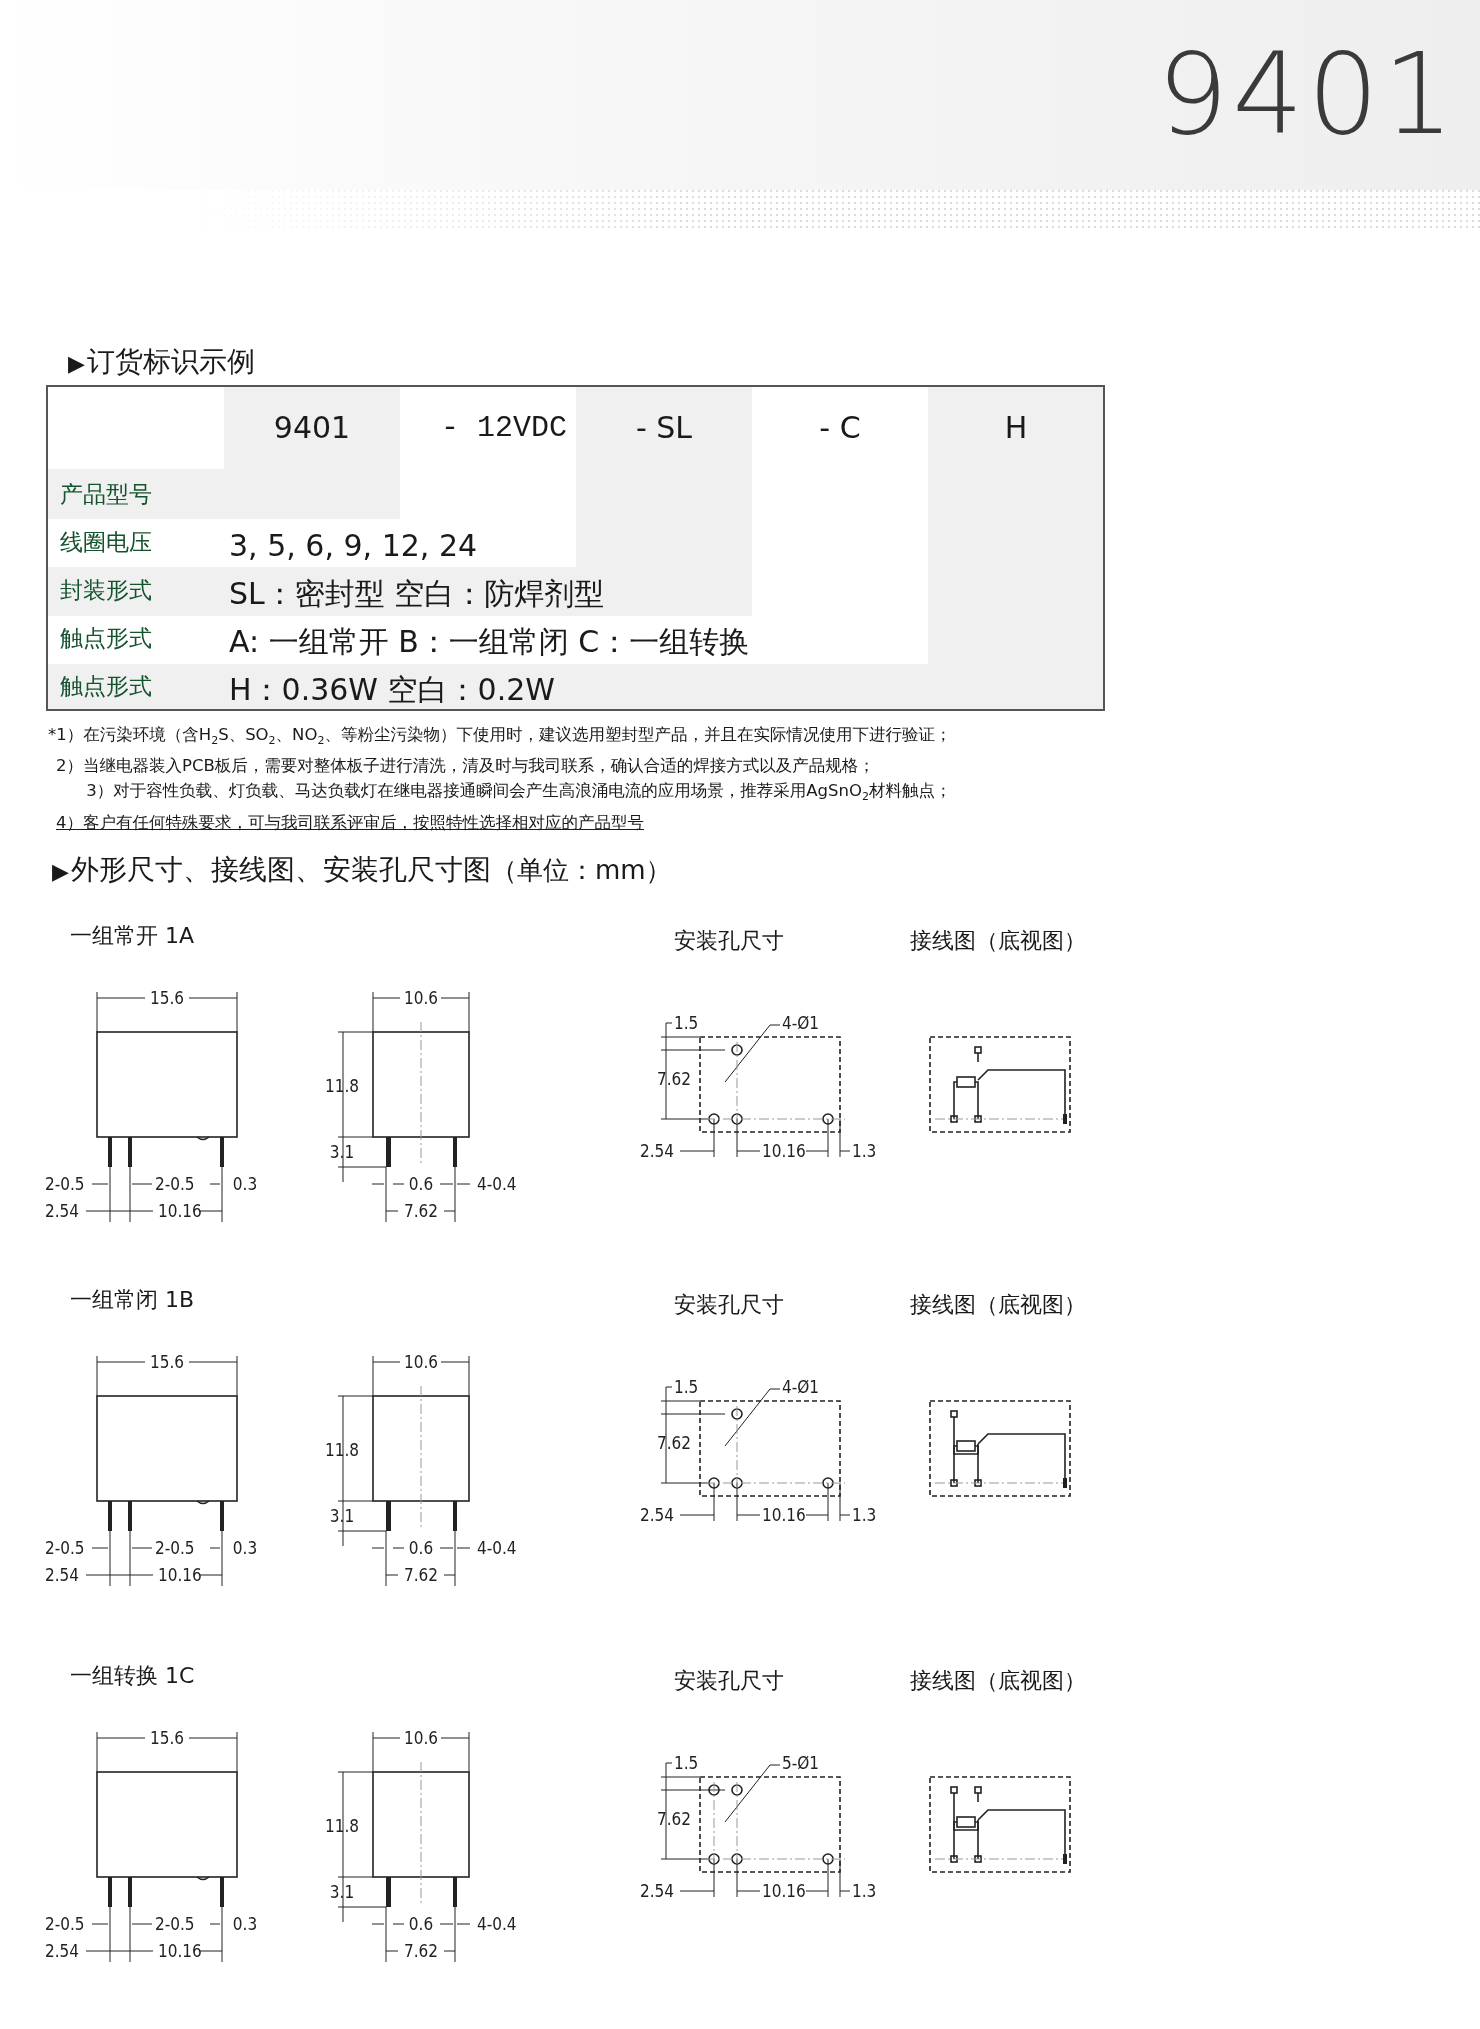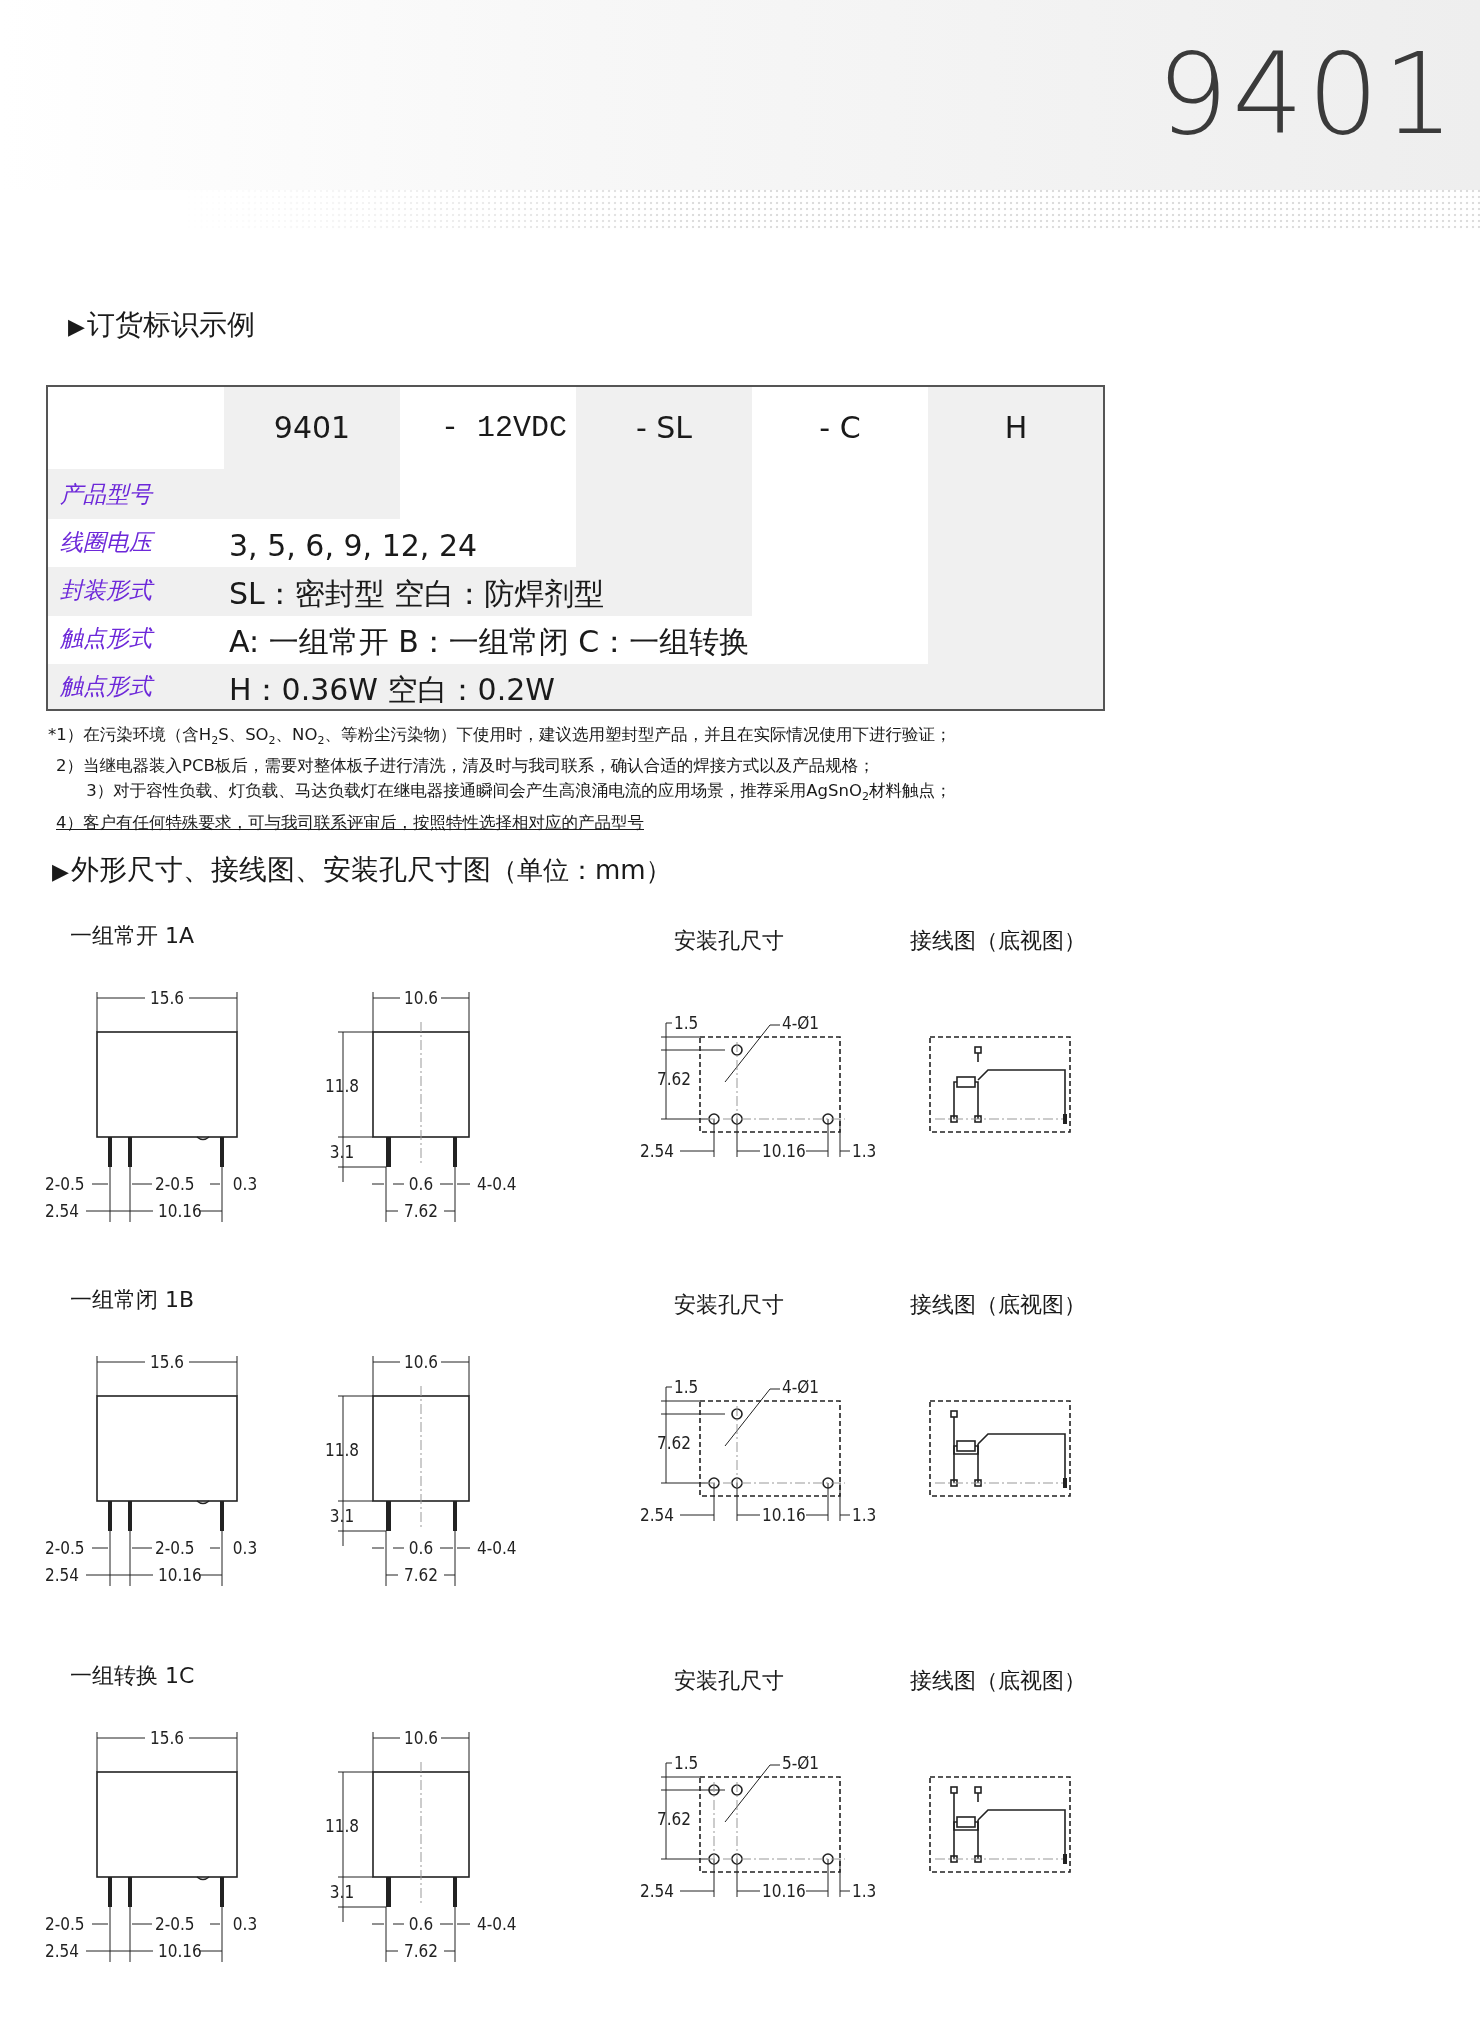--- a/index.html
+++ b/index.html
@@ -35,40 +35,40 @@
     position: absolute; left: 46px; top: 385px; width: 1059px; height: 326px;
     border: 2px solid #555; background: #fff;
   }
   .ot-cell { position: absolute; }
   .g { background: #f0f0f0; }
   .w { background: #ffffff; }
   .code {
     position: absolute; top: 26px; font-size: 30px; color: #1a1a1a; text-align: center;
     width: 176px; line-height: 1; white-space: nowrap;
   }
-  .row-label { position: absolute; left: 12px; font-size: 23px; color: #6d28d9; white-space: nowrap; line-height: 1; font-style: italic; }
+  .row-label { position: absolute; left: 12px; font-size: 23px; color: #14532d; white-space: nowrap; line-height: 1; }
   .row-value { position: absolute; left: 181px; font-size: 30px; color: #1a1a1a; white-space: nowrap; line-height: 1; }
 
   .notes { position: absolute; left: 48px; top: 722px; font-size: 16.5px; line-height: 25px; color: #1a1a1a; }
   .notes div { white-space: nowrap; }
   .notes sub { font-size: 11px; }
 
   .variant-title { position: absolute; left: 70px; font-size: 22px; color: #1a1a1a; white-space: nowrap; }
   .sub-title { position: absolute; font-size: 22px; color: #1a1a1a; white-space: nowrap; }
 
   svg text { font-family: "DejaVu Sans Condensed", "DejaVu Sans", sans-serif; }
 </style>
 </head>
 <body>
 
 <div class="header-band"></div>
 <div class="header-dots"></div>
 <div class="model-title">9401</div>
 
-<div class="section-title" style="top:311px;padding-left:16px;">
+<div class="section-title" style="top:348px;padding-left:16px;">
   <span class="tri">▶</span><span>订货标识示例</span>
 </div>
 
 <div class="order-table">
 
   <div class="ot-cell w" style="left:0;top:0;width:176px;height:82px;"></div>
   <div class="ot-cell g" style="left:176px;top:0;width:176px;height:82px;"></div>
   <div class="ot-cell g" style="left:0;top:82px;width:352px;height:50px;"></div>
   <div class="ot-cell w" style="left:352px;top:0;width:176px;height:132px;"></div>
   <div class="ot-cell w" style="left:0;top:132px;width:528px;height:48px;"></div>

